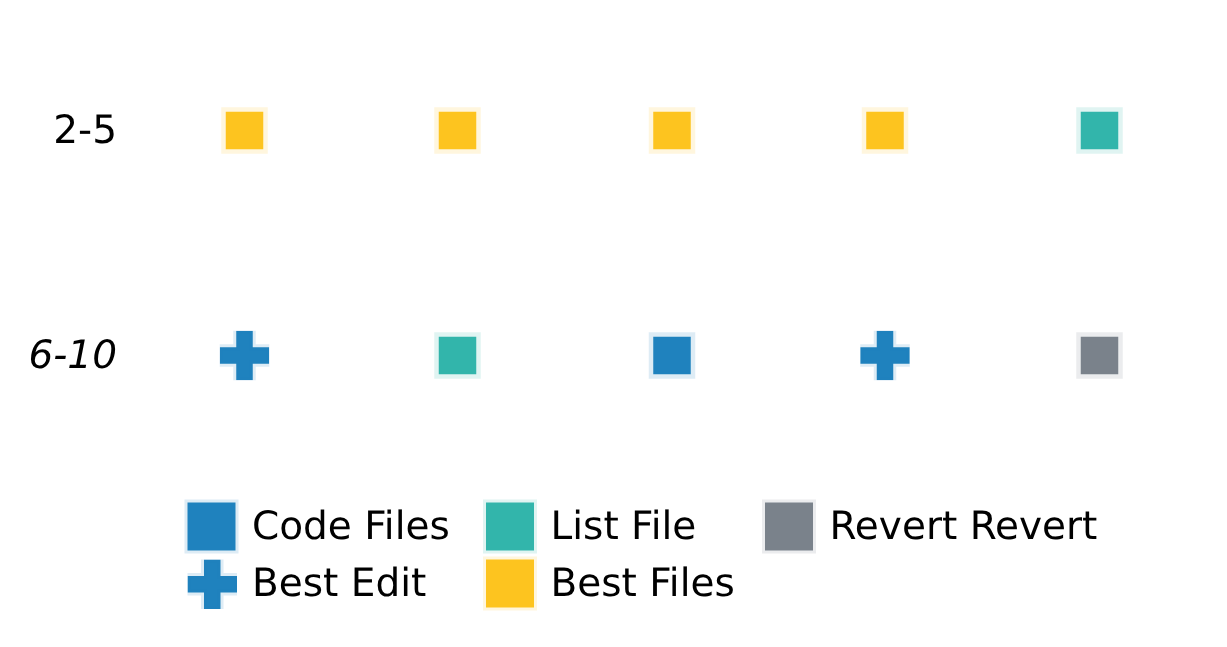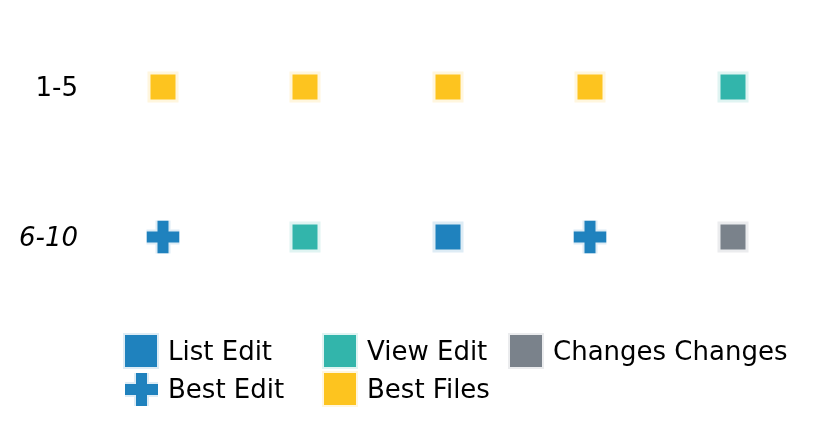--- a/index.html
+++ b/index.html
@@ -31,21 +31,21 @@
     position:absolute;left:43px;top:16px;
     transform:translateY(-50%);
     font-size:26px;line-height:26px;white-space:nowrap;
   }
 </style>
 </head>
 <body>
 
 <div class="figure">
   <div id="plot">
-      <div class="row-label" style="top: 87px; width: 78px;">1-5</div>
+      <div class="row-label" style="top: 87px; width: 78px;">2-5</div>
       <span class="marker square" style="background: rgb(253, 196, 31); box-shadow: rgba(253, 196, 31, 0.15) 0px 0px 0px 3px; left: 162.5px; top: 87px;"></span>
       <span class="marker square" style="background: rgb(253, 196, 31); box-shadow: rgba(253, 196, 31, 0.15) 0px 0px 0px 3px; left: 305.1px; top: 87px;"></span>
       <span class="marker square" style="background: rgb(253, 196, 31); box-shadow: rgba(253, 196, 31, 0.15) 0px 0px 0px 3px; left: 447.7px; top: 87px;"></span>
       <span class="marker square" style="background: rgb(253, 196, 31); box-shadow: rgba(253, 196, 31, 0.15) 0px 0px 0px 3px; left: 590.3px; top: 87px;"></span>
       <span class="marker square" style="background: rgb(50, 181, 171); box-shadow: rgba(50, 181, 171, 0.15) 0px 0px 0px 3px; left: 732.9px; top: 87px;"></span>
       <div class="row-label" style="top: 236.5px; width: 78px; font-style: italic;">6-10</div>
       <span class="marker" style="left: 162.5px; top: 236.5px;">
         <svg width="33" height="33" viewBox="0 0 33 33">
           <path d="M11 0 H22 V11 H33 V22 H22 V33 H11 V22 H0 V11 H11 Z" fill="#1f82be" stroke="rgba(31,130,190,0.15)" stroke-width="4"></path>
         </svg>
@@ -55,34 +55,34 @@
       <span class="marker" style="left: 590.3px; top: 236.5px;">
         <svg width="33" height="33" viewBox="0 0 33 33">
           <path d="M11 0 H22 V11 H33 V22 H22 V33 H11 V22 H0 V11 H11 Z" fill="#1f82be" stroke="rgba(31,130,190,0.15)" stroke-width="4"></path>
         </svg>
       </span>
       <span class="marker square" style="background: rgb(122, 130, 139); box-shadow: rgba(122, 130, 139, 0.15) 0px 0px 0px 3px; left: 732.9px; top: 236.5px;"></span>
     </div>
   <div id="legend">
       <div class="legend-item" style="left: 125px; top: 335px;">
         <span class="legend-swatch" style="background: rgb(31, 130, 190); box-shadow: rgba(31, 130, 190, 0.15) 0px 0px 0px 2px;"></span>
-        <span class="legend-label">List Edit</span>
+        <span class="legend-label">Code Files</span>
       </div>
       <div class="legend-item" style="left: 125px; top: 373px;">
         <span class="legend-swatch"><svg width="33" height="33" viewBox="0 0 33 33">
             <path d="M11 0 H22 V11 H33 V22 H22 V33 H11 V22 H0 V11 H11 Z" fill="#1f82be" stroke="rgba(31,130,190,0.15)" stroke-width="4"></path>
           </svg></span>
         <span class="legend-label">Best Edit</span>
       </div>
       <div class="legend-item" style="left: 324px; top: 335px;">
         <span class="legend-swatch" style="background: rgb(50, 181, 171); box-shadow: rgba(50, 181, 171, 0.15) 0px 0px 0px 2px;"></span>
-        <span class="legend-label">View Edit</span>
+        <span class="legend-label">List File</span>
       </div>
       <div class="legend-item" style="left: 324px; top: 373px;">
         <span class="legend-swatch" style="background: rgb(253, 196, 31); box-shadow: rgba(253, 196, 31, 0.15) 0px 0px 0px 2px;"></span>
         <span class="legend-label">Best Files</span>
       </div>
       <div class="legend-item" style="left: 510px; top: 335px;">
         <span class="legend-swatch" style="background: rgb(122, 130, 139); box-shadow: rgba(122, 130, 139, 0.15) 0px 0px 0px 2px;"></span>
-        <span class="legend-label">Changes Changes</span>
+        <span class="legend-label">Revert Revert</span>
       </div>
     </div>
 </div>
 
 </body></html>

